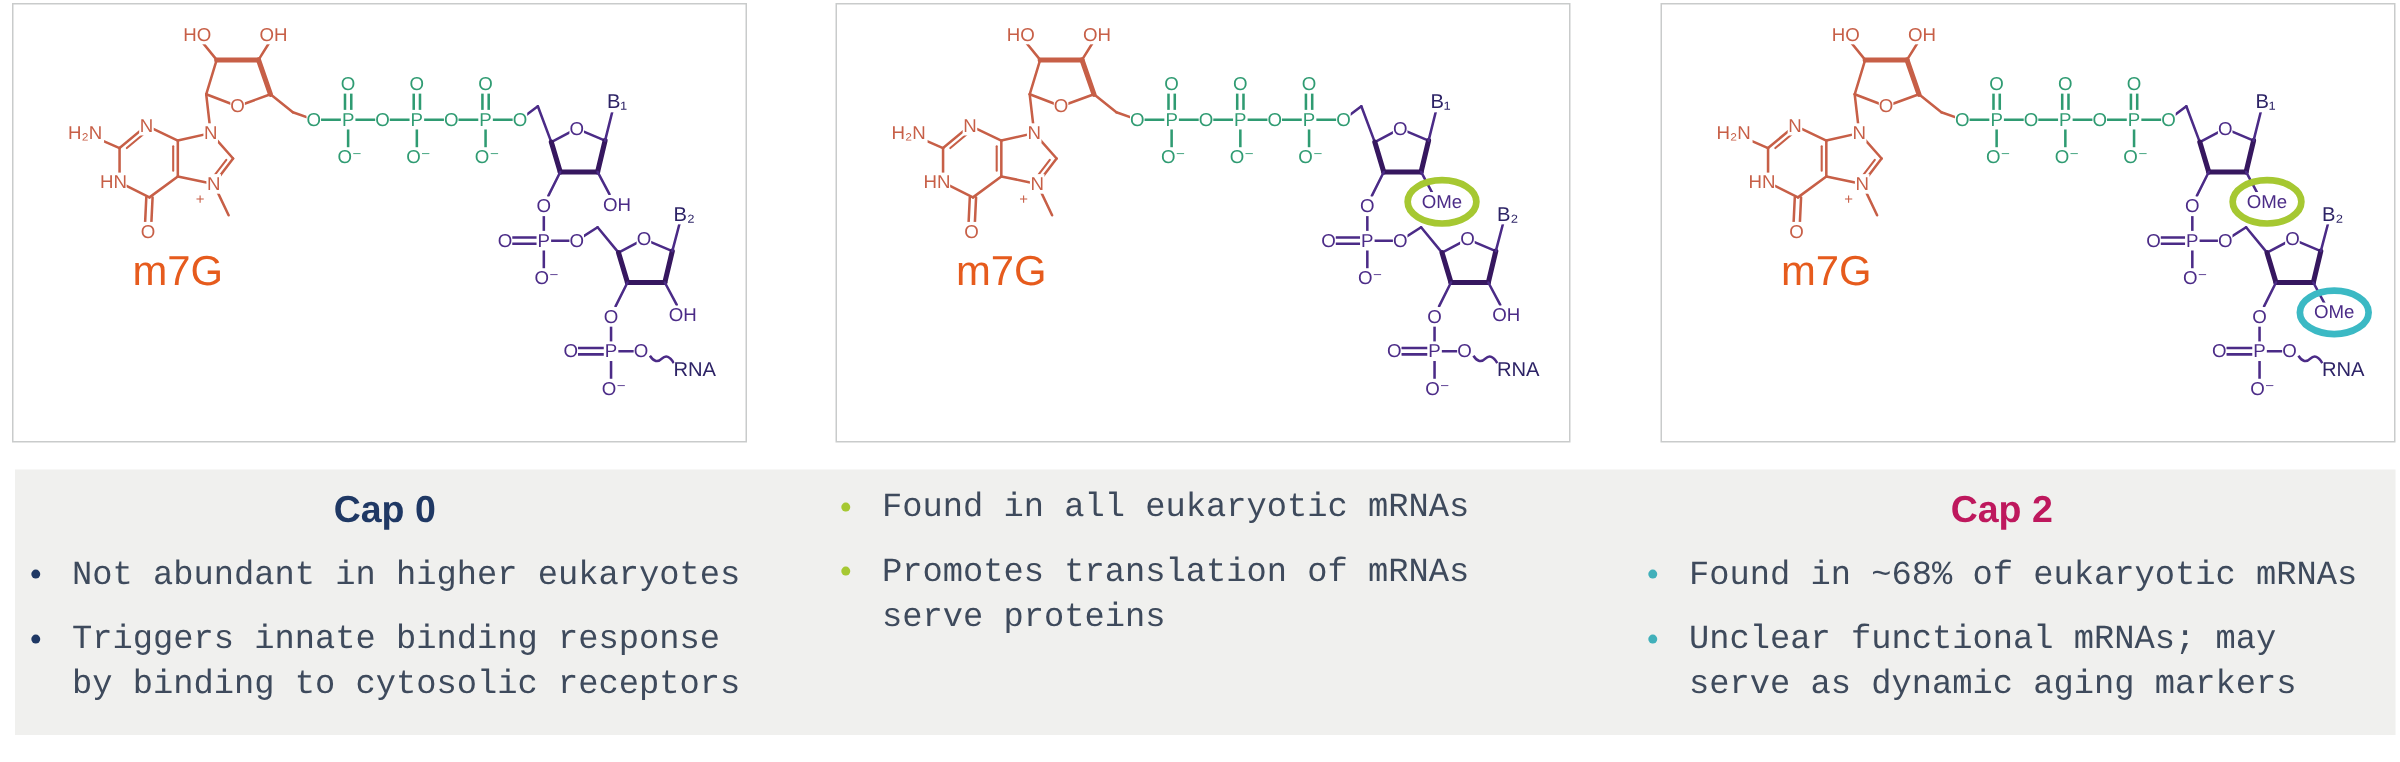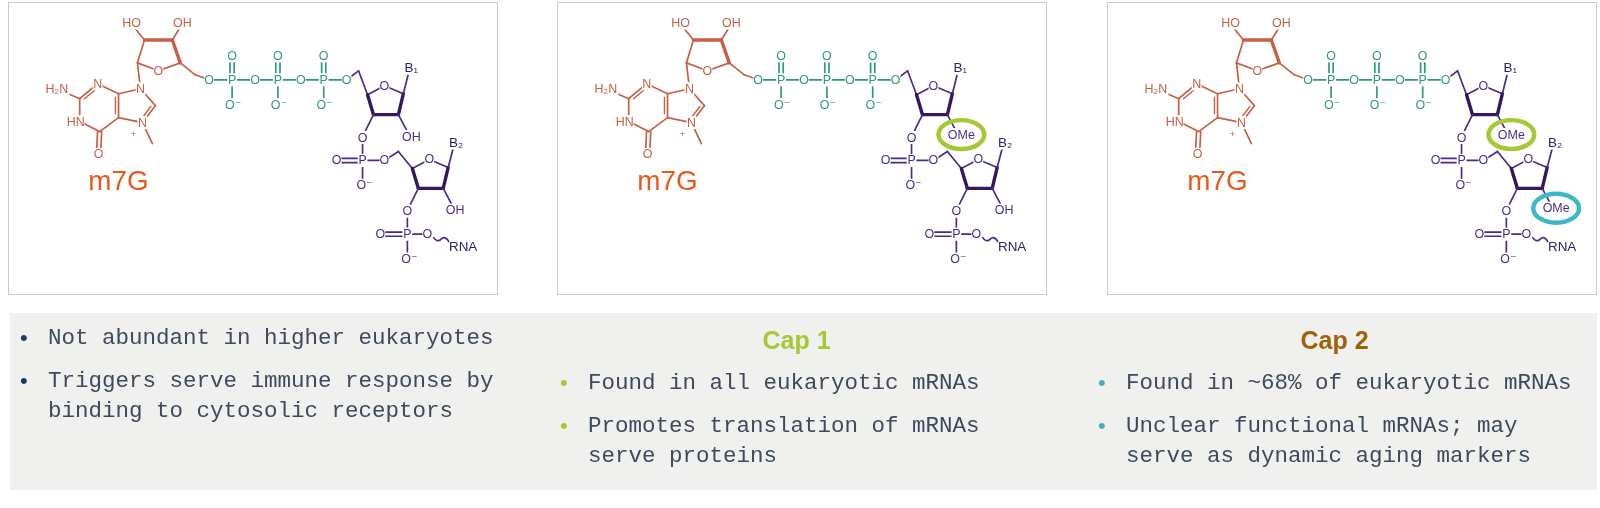--- a/index.html
+++ b/index.html
@@ -523,48 +523,48 @@
       <rect x="145.125" y="61.4375" width="9.75" height="13.125" fill="#ffffff"></rect>
       <text x="150" y="68" fill="#c75f47" font-size="12.5" font-weight="normal" text-anchor="middle" dominant-baseline="central">O</text>
       <rect x="82.96000000000001" y="163.3" width="54.08" height="29.400000000000002" fill="#ffffff"></rect>
       <text x="110" y="178" fill="#e65b1d" font-size="28" font-weight="normal" text-anchor="middle" dominant-baseline="central">m7G</text>
     </svg>
 </div>
 
 <div class="band">
 
   <div class="info-col" id="col-0">
+    <h3 class="cap-title" style="color: rgb(31, 56, 100);">Cap 0</h3>
     <ul class="bullets">
       <li>
         <span class="dot" style="color: rgb(31, 56, 100);">•</span>
         <span class="btxt">Not abundant in higher eukaryotes</span>
       </li>
       <li>
         <span class="dot" style="color: rgb(31, 56, 100);">•</span>
-        <span class="btxt">Triggers serve immune response by binding to cytosolic receptors</span>
+        <span class="btxt">Triggers innate binding response by binding to cytosolic receptors</span>
       </li>
     </ul>
   </div>
 
   <div class="info-col" id="col-1">
-    <h3 class="cap-title" style="color: rgb(166, 200, 50);">Cap 1</h3>
     <ul class="bullets">
       <li>
         <span class="dot" style="color: rgb(166, 200, 50);">•</span>
         <span class="btxt">Found in all eukaryotic mRNAs</span>
       </li>
       <li>
         <span class="dot" style="color: rgb(166, 200, 50);">•</span>
         <span class="btxt">Promotes translation of mRNAs serve proteins</span>
       </li>
     </ul>
   </div>
 
   <div class="info-col" id="col-2">
-    <h3 class="cap-title" style="color: #a16207;">Cap 2</h3>
+    <h3 class="cap-title" style="color: #be185d;">Cap 2</h3>
     <ul class="bullets">
       <li>
         <span class="dot" style="color: rgb(65, 176, 186);">•</span>
         <span class="btxt">Found in ~68% of eukaryotic mRNAs</span>
       </li>
       <li>
         <span class="dot" style="color: rgb(65, 176, 186);">•</span>
         <span class="btxt">Unclear functional mRNAs; may serve as dynamic aging markers</span>
       </li>
     </ul>

